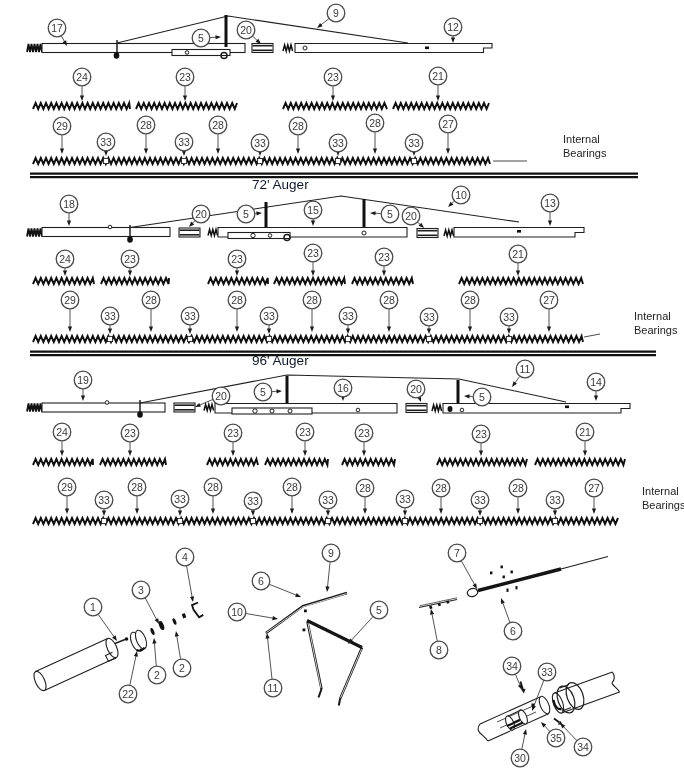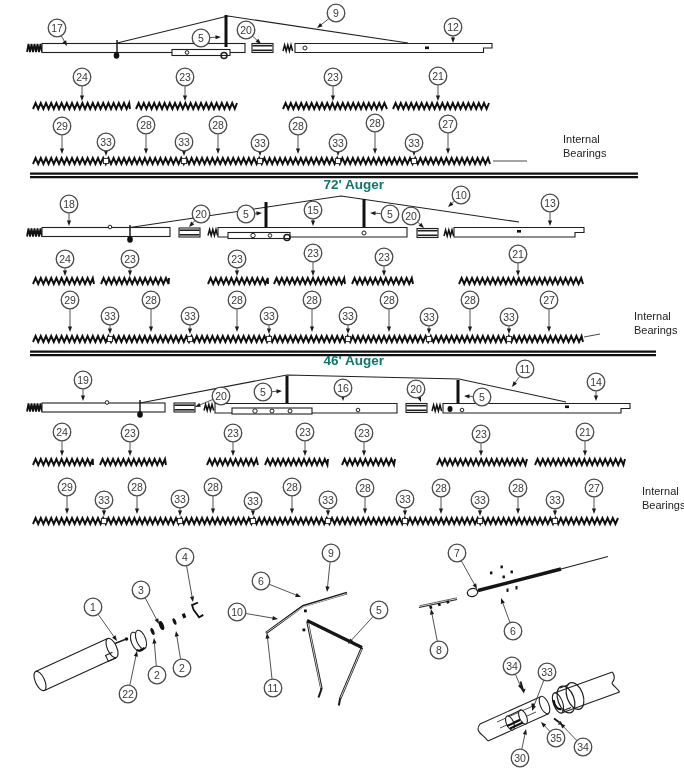--- a/index.html
+++ b/index.html
@@ -37,21 +37,21 @@
   .core{stroke:#ffffff;stroke-width:0.8;fill:none;}
   
   .flight{fill:none;stroke:#101010;stroke-width:1.9;}
   .joint{fill:#ffffff;stroke:#1f1f1f;stroke-width:0.9;}
   .ldr{stroke:#3f3f3f;stroke-width:0.9;}
   .ah{fill:#1a1a1a;stroke:none;}
   .co{fill:#ffffff;stroke:#4a4a4a;stroke-width:1.3;}
   .cot{font-family:"Liberation Sans",sans-serif;font-size:10.5px;fill:#3a3a3a;
        text-anchor:middle;dominant-baseline:central;}
   
-  .sec-title{position:absolute;text-align:right;font-weight:bold;font-size:13.5px;color:#0f766e;}
+  .sec-title{position:absolute;text-align:left;font-weight:normal;font-size:13.5px;color:#0f172a;}
   .ib{position:absolute;font-size:11px;line-height:14px;color:#222;margin-left:32px;}
 </style>
 </head>
 <body>
 
 <div class="stage">
 
   <svg width="684" height="769" viewBox="0 0 684 769">
     <defs>
       <path id="coil" class="coil" d="M0,4 l1.5,-8 l1.5,8 l1.5,-8 l1.5,8 l1.5,-8 l1.5,8 l1.5,-8 l1.5,8 l1.5,-8 l1.5,8"></path>
@@ -633,21 +633,21 @@
         <circle cx="520" cy="758" r="8.8" class="co"></circle>
         <text x="520" y="758" class="cot">30</text>
         <line x1="576.6344706582323" y1="740.3577085129381" x2="562.7676214529424" y2="725.8879528204617" class="ldr"></line>
         <polygon points="560,723 565.3216547285383,725.51793386534 562.2893042670535,728.4239363909296" class="ah"></polygon>
         <circle cx="583" cy="747" r="8.8" class="co"></circle>
         <text x="583" y="747" class="cot">34</text>
       </g>
   </svg>
 
   <div class="sec-title" style="left:252px;top:177px;width:132px;">72' Auger</div>
-  <div class="sec-title" style="left:252px;top:353px;width:132px;">46' Auger</div>
+  <div class="sec-title" style="left:252px;top:353px;width:132px;">96' Auger</div>
 
   <div class="ib" style="left:531px;top:132px;">
     <div>Internal</div>
     <div>Bearings</div>
   </div>
   <div class="ib" style="left:602px;top:309px;">
     <div>Internal</div>
     <div>Bearings</div>
   </div>
   <div class="ib" style="left:610px;top:484px;">

